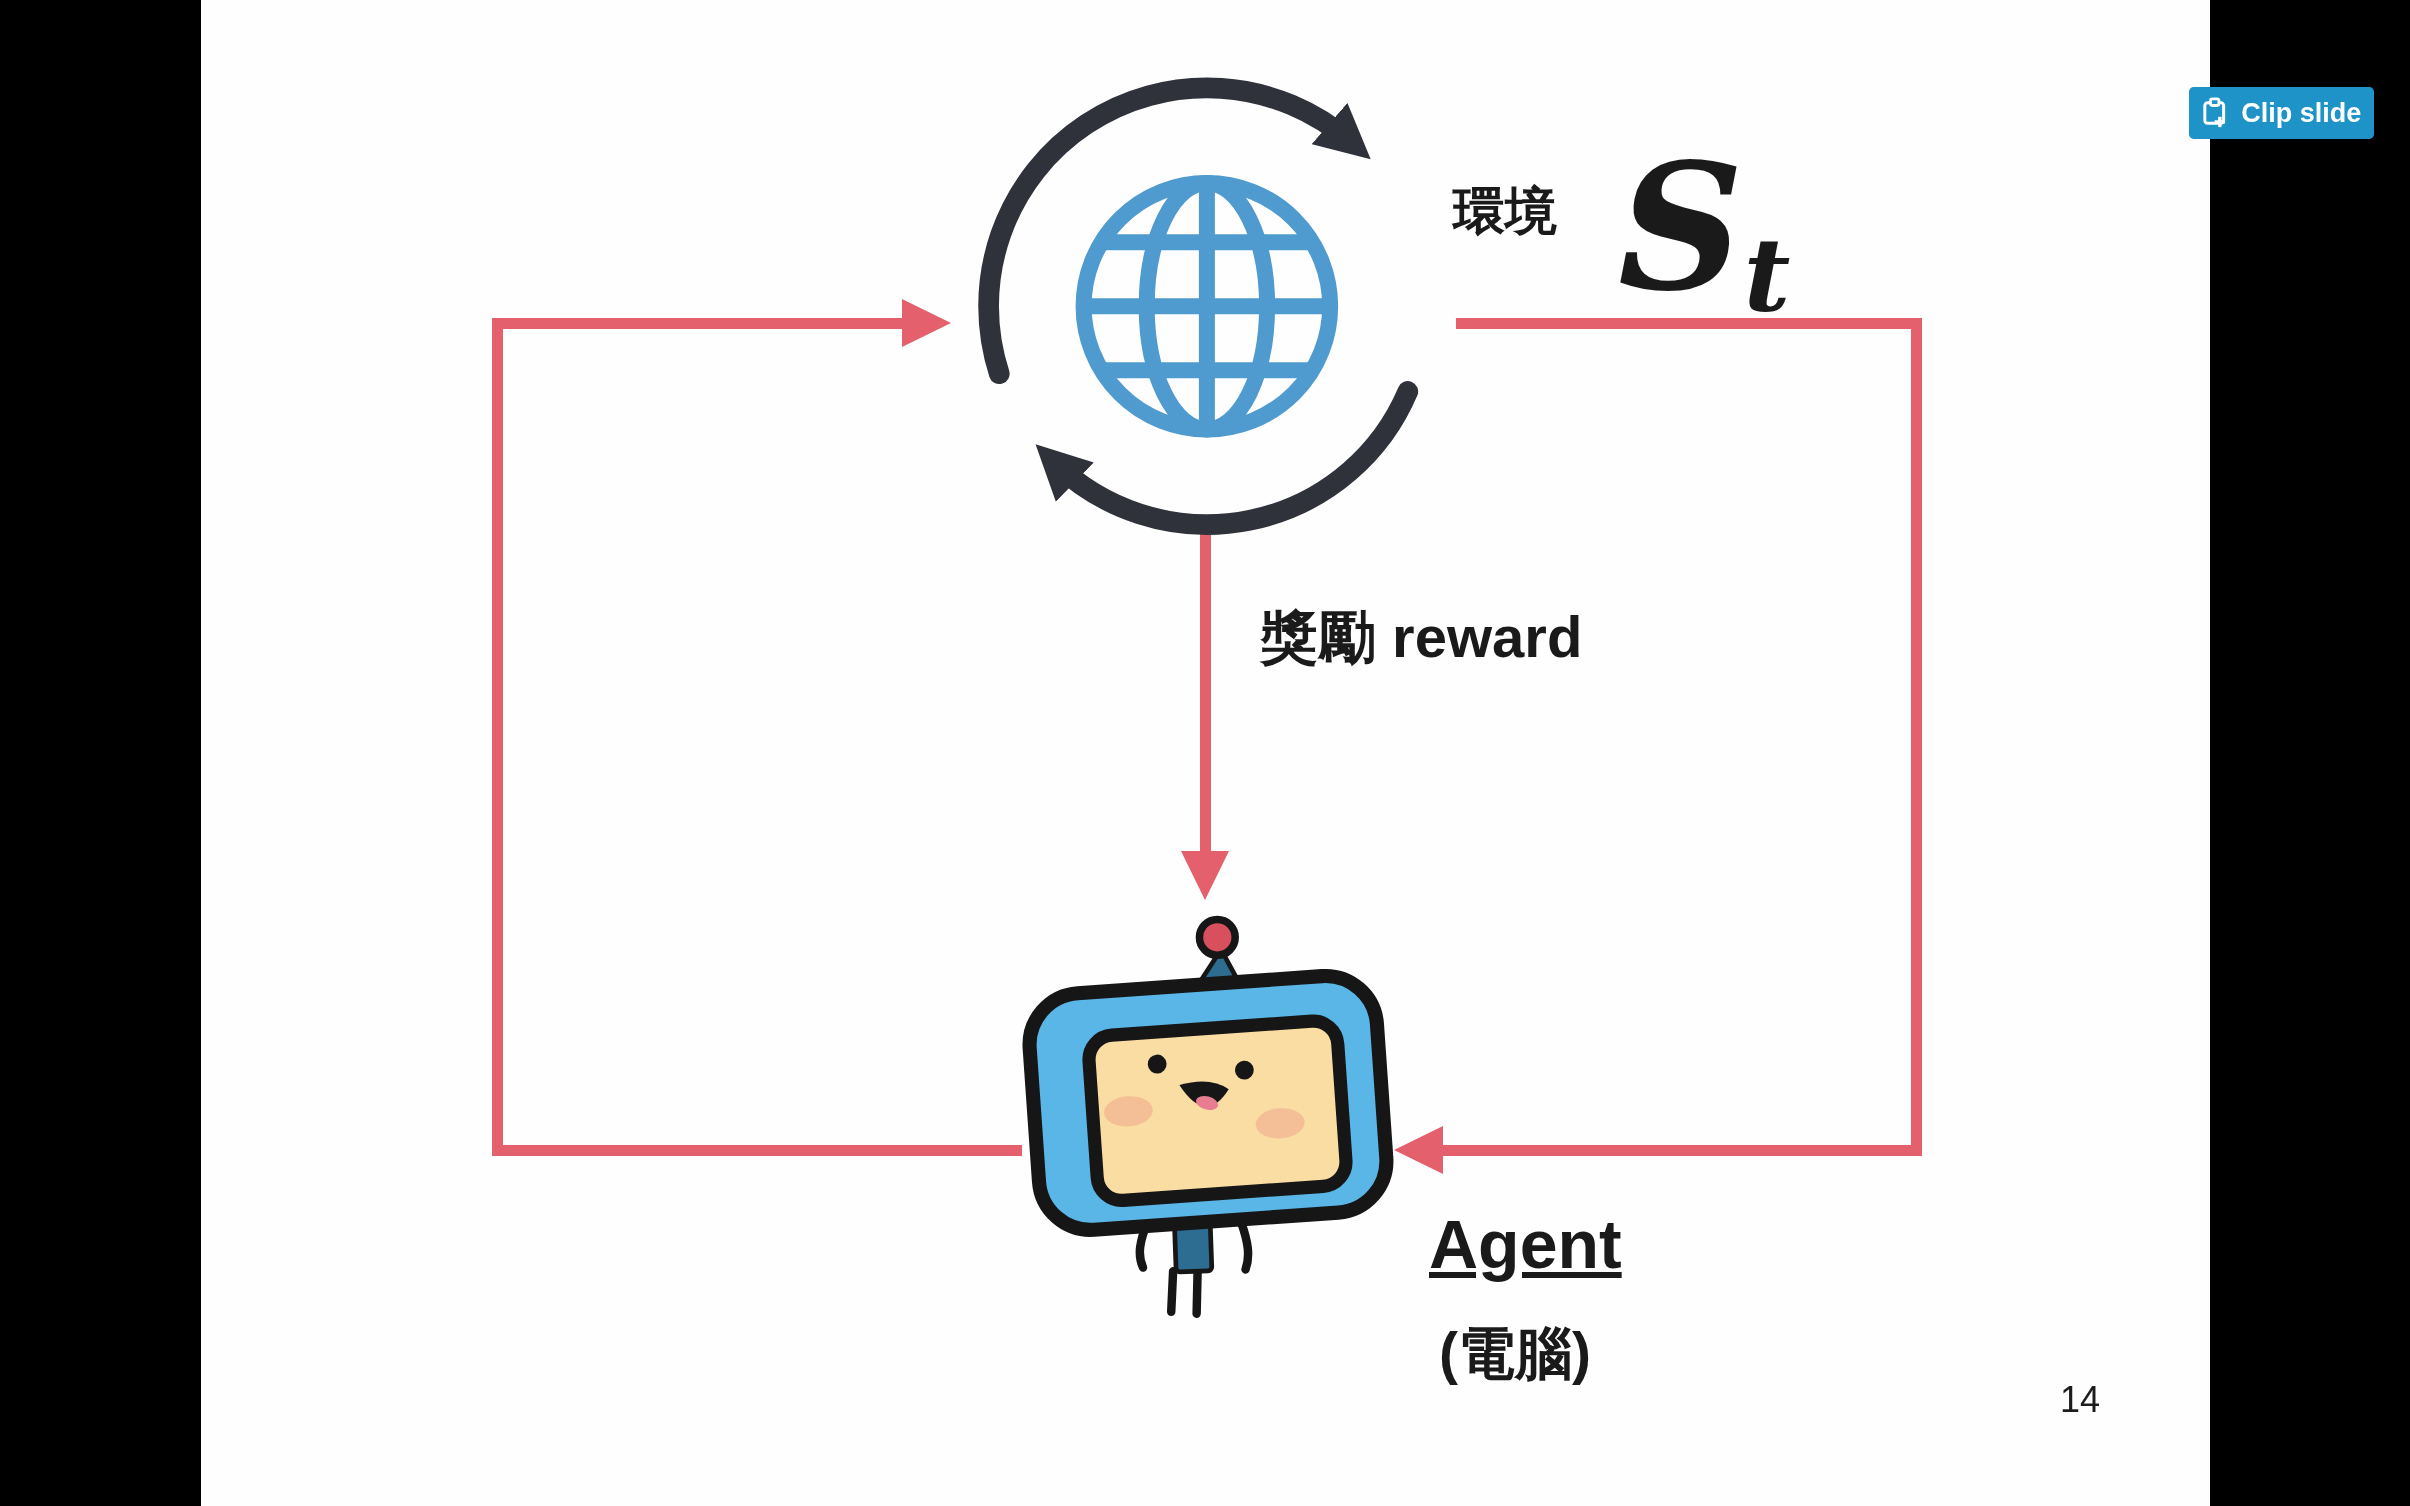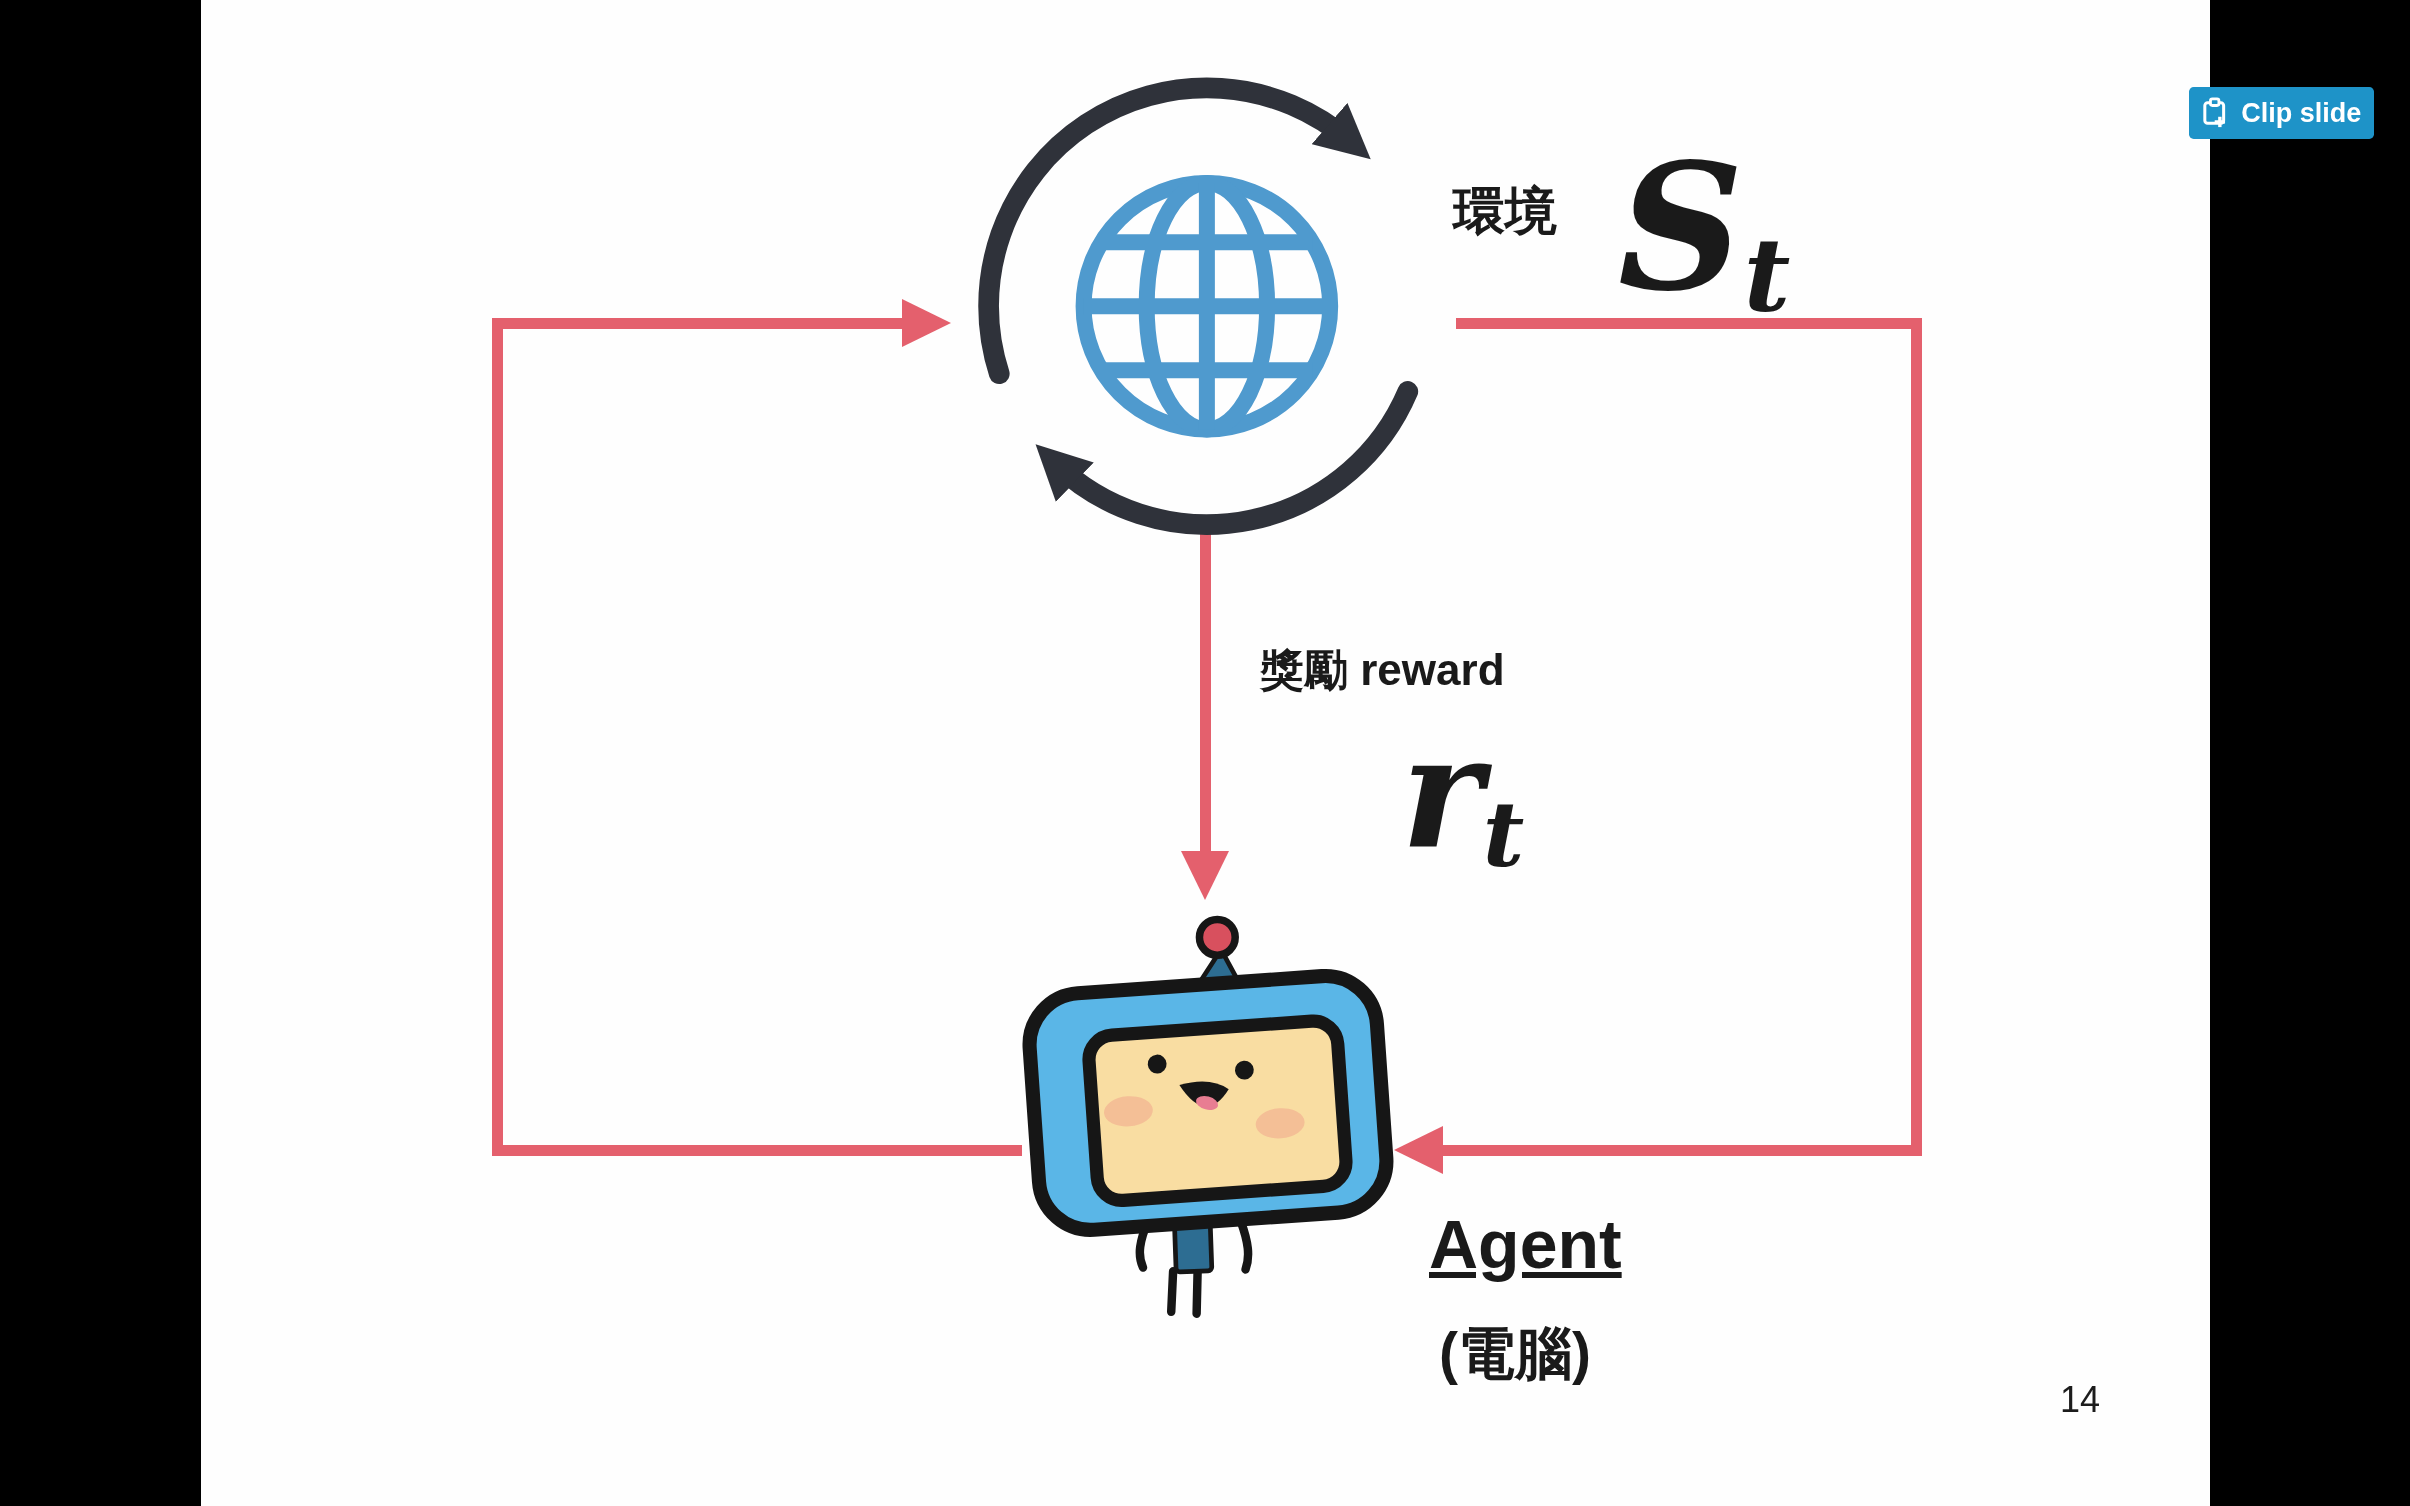--- a/index.html
+++ b/index.html
@@ -95,22 +95,21 @@
       <circle cx="172" cy="176" r="10" fill="#161616"></circle>
       <circle cx="264" cy="189" r="10" fill="#161616"></circle>
       <path d="M194,200 Q219,245 246,208 Q227,193 194,200 Z" fill="#161616"></path>
       <ellipse cx="222" cy="221" rx="12" ry="7" fill="#e87d92" transform="rotate(18 222 221)"></ellipse>
     </g>
   </svg>
 
   <div class="t cjk" style="left:1453px;top:185px;font-size:52px;">環境</div>
   <div class="t math" style="left:1618px;top:141px;font-size:174px;"><span>S</span><sub>t</sub></div>
 
-  <div class="t cjk" style="left:1260px;top:648px;font-size:44px;">獎勵 reward</div>
-  <div class="t math" style="left:1401px;top:714px;font-size:155px;"><span>r</span><sub>t</sub></div>
+  <div class="t cjk" style="left:1260px;top:608px;font-size:58px;">獎勵 reward</div>
 
 
   <div class="t cjk" style="left:1429px;top:1210px;font-size:68px;text-decoration:underline;">Agent</div>
   <div class="t cjk" style="left:1439px;top:1325px;font-size:57px;">(電腦)</div>
 
   <div class="pagenum">14</div>
 
   <button class="clip-btn">
     <svg style="position:static;" width="25.4" height="32" viewBox="0 0 27 34">
       <rect x="3" y="6" width="20" height="22" rx="3" fill="none" stroke="#ffffff" stroke-width="3.2"></rect>

